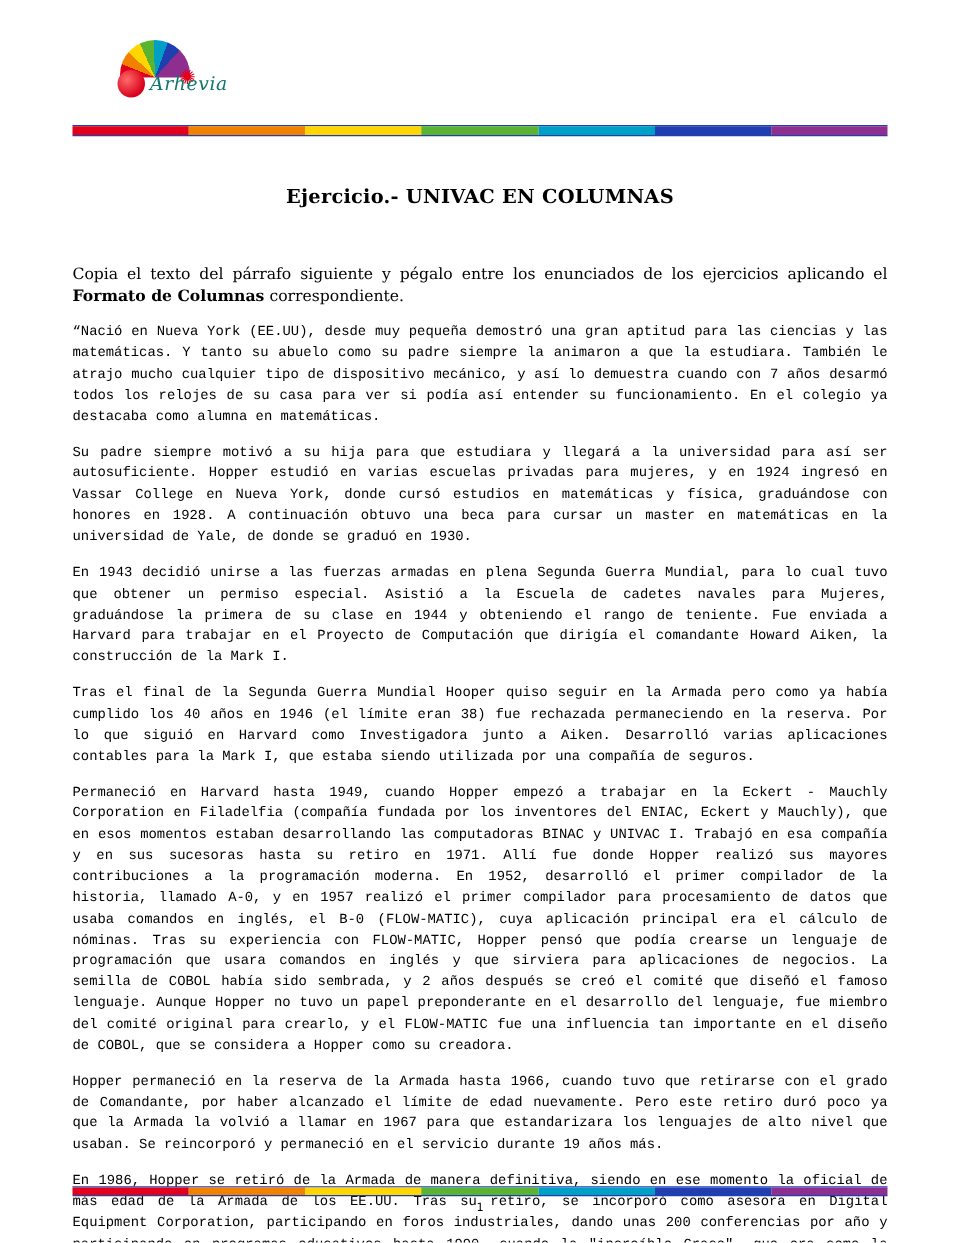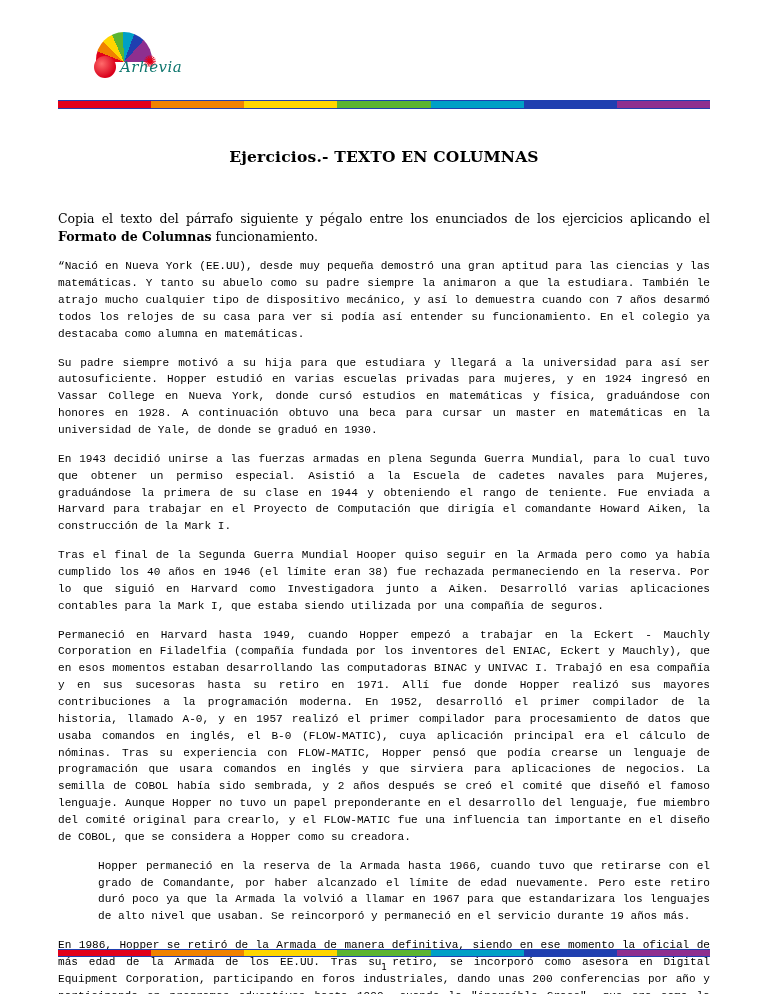--- a/index.html
+++ b/index.html
@@ -141,21 +141,21 @@
   }
   .intro b { font-weight: bold; }
 
   .para {
     margin-top: 12px;
     font-family: Liberation Mono, monospace;
     font-size: 11.1px;
     line-height: 1.52;
     text-align: justify;
   }
-  .para.just-spread { text-align: justify; margin-left: 40px; }
+  .para.just-spread { text-align: justify; }
 
   
   .footer {
     position: absolute;
     left: 58px;
     right: 58px;
     bottom: 22px;
   }
   .footer .rainbow2 {
     height: 6px;
@@ -190,24 +190,24 @@
   <div class="rainbow">
     <span style="flex:1;background:#e2001a"></span>
     <span style="flex:1;background:#f08200"></span>
     <span style="flex:1;background:#ffd600"></span>
     <span style="flex:1;background:#5bb431"></span>
     <span style="flex:1;background:#00a0c6"></span>
     <span style="flex:1;background:#1f3fb0"></span>
     <span style="flex:1;background:#8e2f8f"></span>
   </div>
 
-  <div class="doc-title">Ejercicios.- TEXTO EN COLUMNAS</div>
-
-
-  <div class="intro"><span>Copia el texto del párrafo siguiente y pégalo entre los enunciados de los ejercicios aplicando el </span><b>Formato de Columnas</b><span> funcionamiento.</span></div>
+  <div class="doc-title">Ejercicio.- UNIVAC EN COLUMNAS</div>
+
+
+  <div class="intro"><span>Copia el texto del párrafo siguiente y pégalo entre los enunciados de los ejercicios aplicando el </span><b>Formato de Columnas</b><span> correspondiente.</span></div>
 
   <div class="para">“Nació en Nueva York (EE.UU), desde muy pequeña demostró una gran aptitud para las ciencias y las matemáticas. Y tanto su abuelo como su padre siempre la animaron a que la estudiara. También le atrajo mucho cualquier tipo de dispositivo mecánico, y así lo demuestra cuando con 7 años desarmó todos los relojes de su casa para ver si podía así entender su funcionamiento. En el colegio ya destacaba como alumna en matemáticas.</div>
   <div class="para">Su padre siempre motivó a su hija para que estudiara y llegará a la universidad para así ser autosuficiente. Hopper estudió en varias escuelas privadas para mujeres, y en 1924 ingresó en Vassar College en Nueva York, donde cursó estudios en matemáticas y física, graduándose con honores en 1928. A continuación obtuvo una beca para cursar un master en matemáticas en la universidad de Yale, de donde se graduó en 1930.</div>
   <div class="para">En 1943 decidió unirse a las fuerzas armadas en plena Segunda Guerra Mundial, para lo cual tuvo que obtener un permiso especial. Asistió a la Escuela de cadetes navales para Mujeres, graduándose la primera de su clase en 1944 y obteniendo el rango de teniente. Fue enviada a Harvard para trabajar en el Proyecto de Computación que dirigía el comandante Howard Aiken, la construcción de la Mark I.</div>
   <div class="para">Tras el final de la Segunda Guerra Mundial Hooper quiso seguir en la Armada pero como ya había cumplido los 40 años en 1946 (el límite eran 38) fue rechazada permaneciendo en la reserva. Por lo que siguió en Harvard como Investigadora junto a Aiken. Desarrolló varias aplicaciones contables para la Mark I, que estaba siendo utilizada por una compañía de seguros.</div>
   <div class="para">Permaneció en Harvard hasta 1949, cuando Hopper empezó a trabajar en la Eckert - Mauchly Corporation en Filadelfia (compañía fundada por los inventores del ENIAC, Eckert y Mauchly), que en esos momentos estaban desarrollando las computadoras BINAC y UNIVAC I. Trabajó en esa compañía y en sus sucesoras hasta su retiro en 1971. Allí fue donde Hopper realizó sus mayores contribuciones a la programación moderna. En 1952, desarrolló el primer compilador de la historia, llamado A-0, y en 1957 realizó el primer compilador para procesamiento de datos que usaba comandos en inglés, el B-0 (FLOW-MATIC), cuya aplicación principal era el cálculo de nóminas. Tras su experiencia con FLOW-MATIC, Hopper pensó que podía crearse un lenguaje de programación que usara comandos en inglés y que sirviera para aplicaciones de negocios. La semilla de COBOL había sido sembrada, y 2 años después se creó el comité que diseñó el famoso lenguaje. Aunque Hopper no tuvo un papel preponderante en el desarrollo del lenguaje, fue miembro del comité original para crearlo, y el FLOW-MATIC fue una influencia tan importante en el diseño de COBOL, que se considera a Hopper como su creadora.</div>
   <div class="para just-spread">Hopper permaneció en la reserva de la Armada hasta 1966, cuando tuvo que retirarse con el grado de Comandante, por haber alcanzado el límite de edad nuevamente. Pero este retiro duró poco ya que la Armada la volvió a llamar en 1967 para que estandarizara los lenguajes de alto nivel que usaban. Se reincorporó y permaneció en el servicio durante 19 años más.</div>
   <div class="para">En 1986, Hopper se retiró de la Armada de manera definitiva, siendo en ese momento la oficial de más edad de la Armada de los EE.UU. Tras su retiro, se incorporó como asesora en Digital Equipment Corporation, participando en foros industriales, dando unas 200 conferencias por año y participando en programas educativos hasta 1990, cuando la "increíble Grace", que era como la conocían sus amistades, se retiró definitivamente.</div>
 
   <div class="footer">

